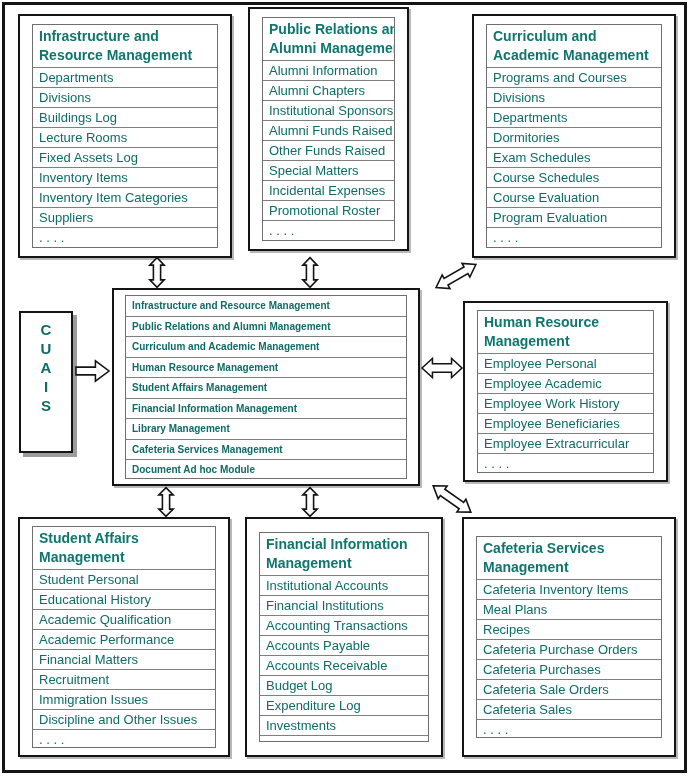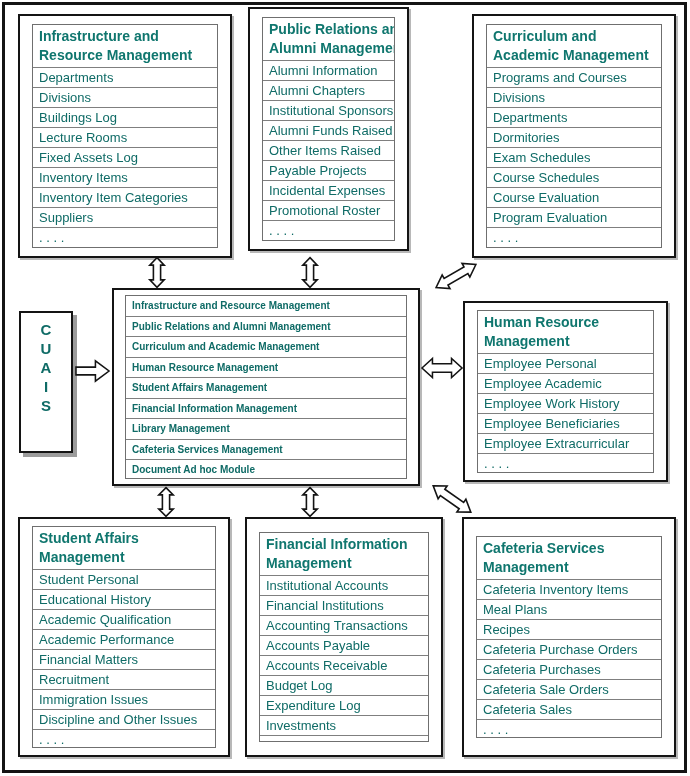--- a/index.html
+++ b/index.html
@@ -110,22 +110,22 @@
   <section class="module" style="left:248px; top:7px; width:161px; height:244px;">
     <div class="tbl">
       <div class="hdr">
         <span class="hline">Public Relations and</span>
         <span class="hline">Alumni Management</span>
       </div>
       <div class="row">Alumni Information</div>
       <div class="row">Alumni Chapters</div>
       <div class="row">Institutional Sponsors</div>
       <div class="row">Alumni Funds Raised</div>
-      <div class="row">Other Items Raised</div>
-      <div class="row">Payable Projects</div>
+      <div class="row">Other Funds Raised</div>
+      <div class="row">Special Matters</div>
       <div class="row">Incidental Expenses</div>
       <div class="row">Promotional Roster</div>
       <div class="row">. . . .</div>
     </div>
   </section>
 
   <section class="module" style="left:472px; top:14px; width:204px; height:244px;">
     <div class="tbl">
       <div class="hdr">
         <span class="hline">Curriculum and</span>

